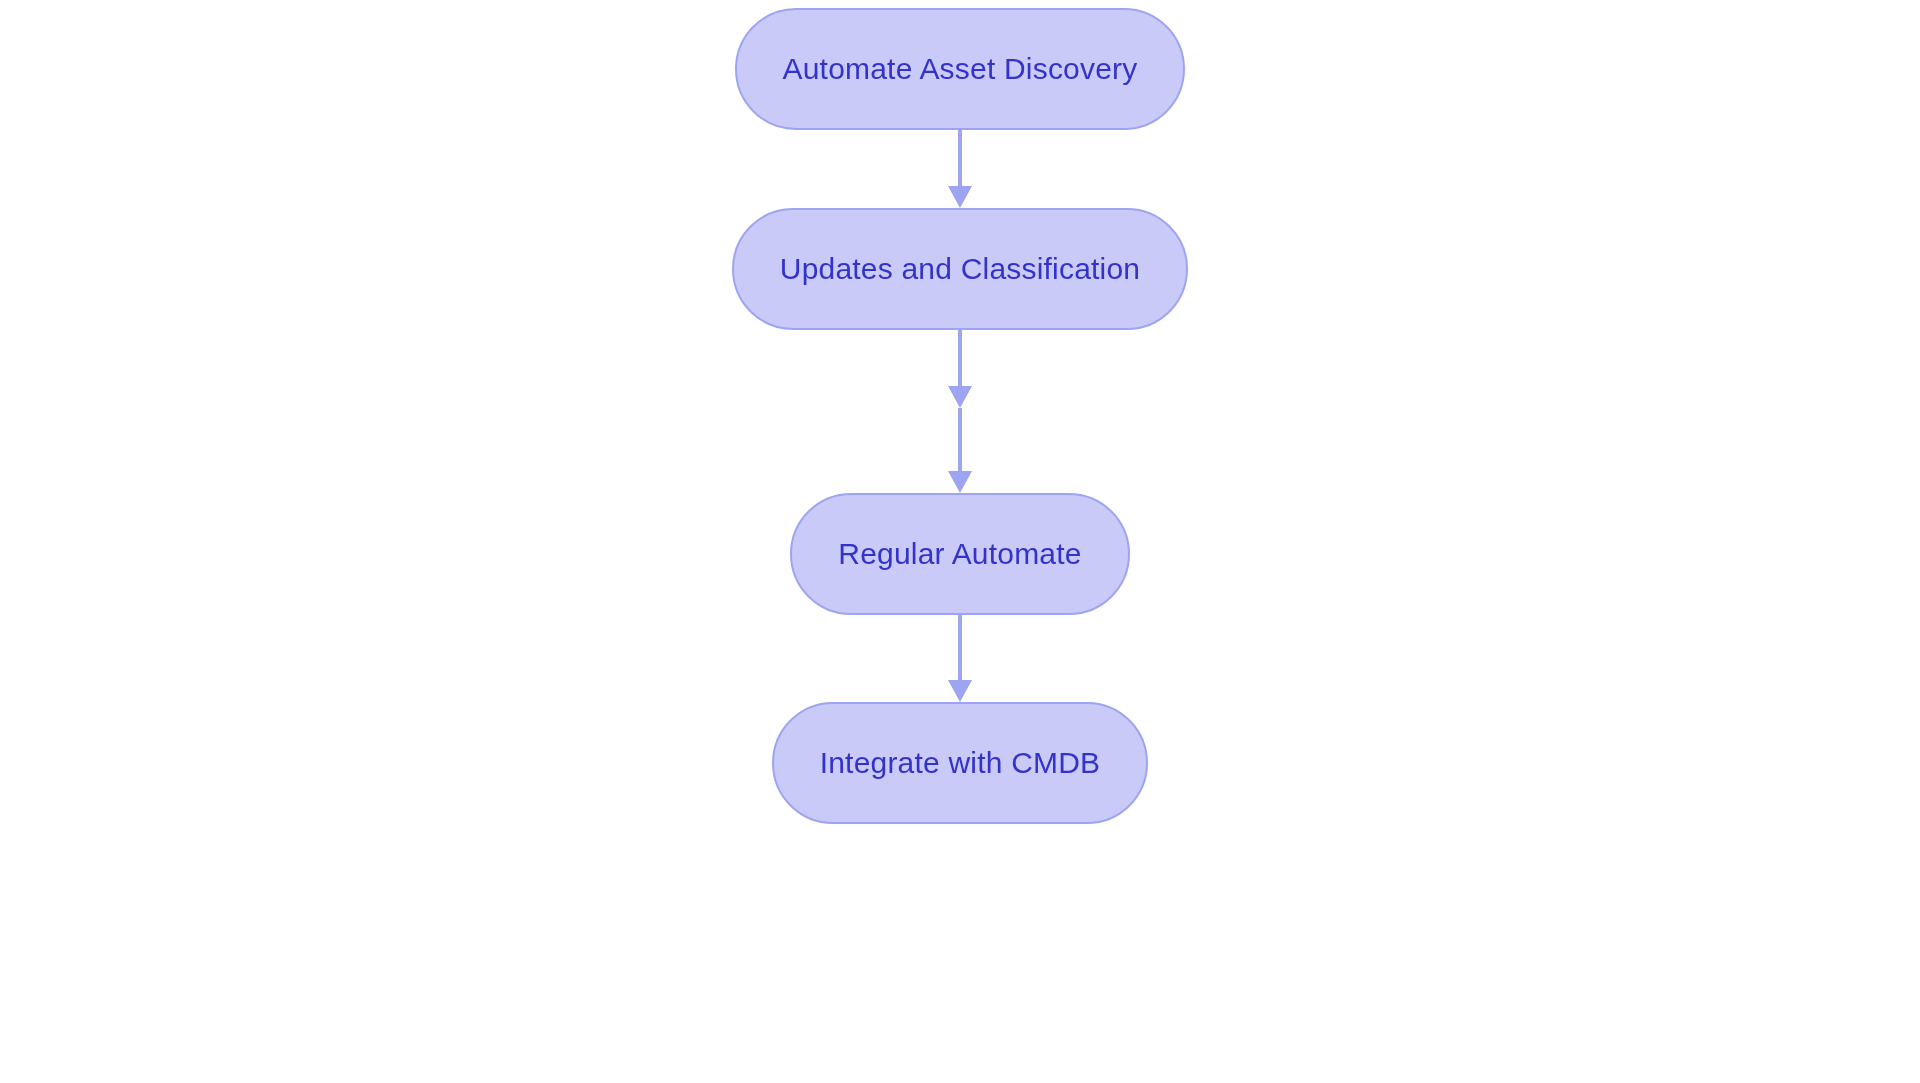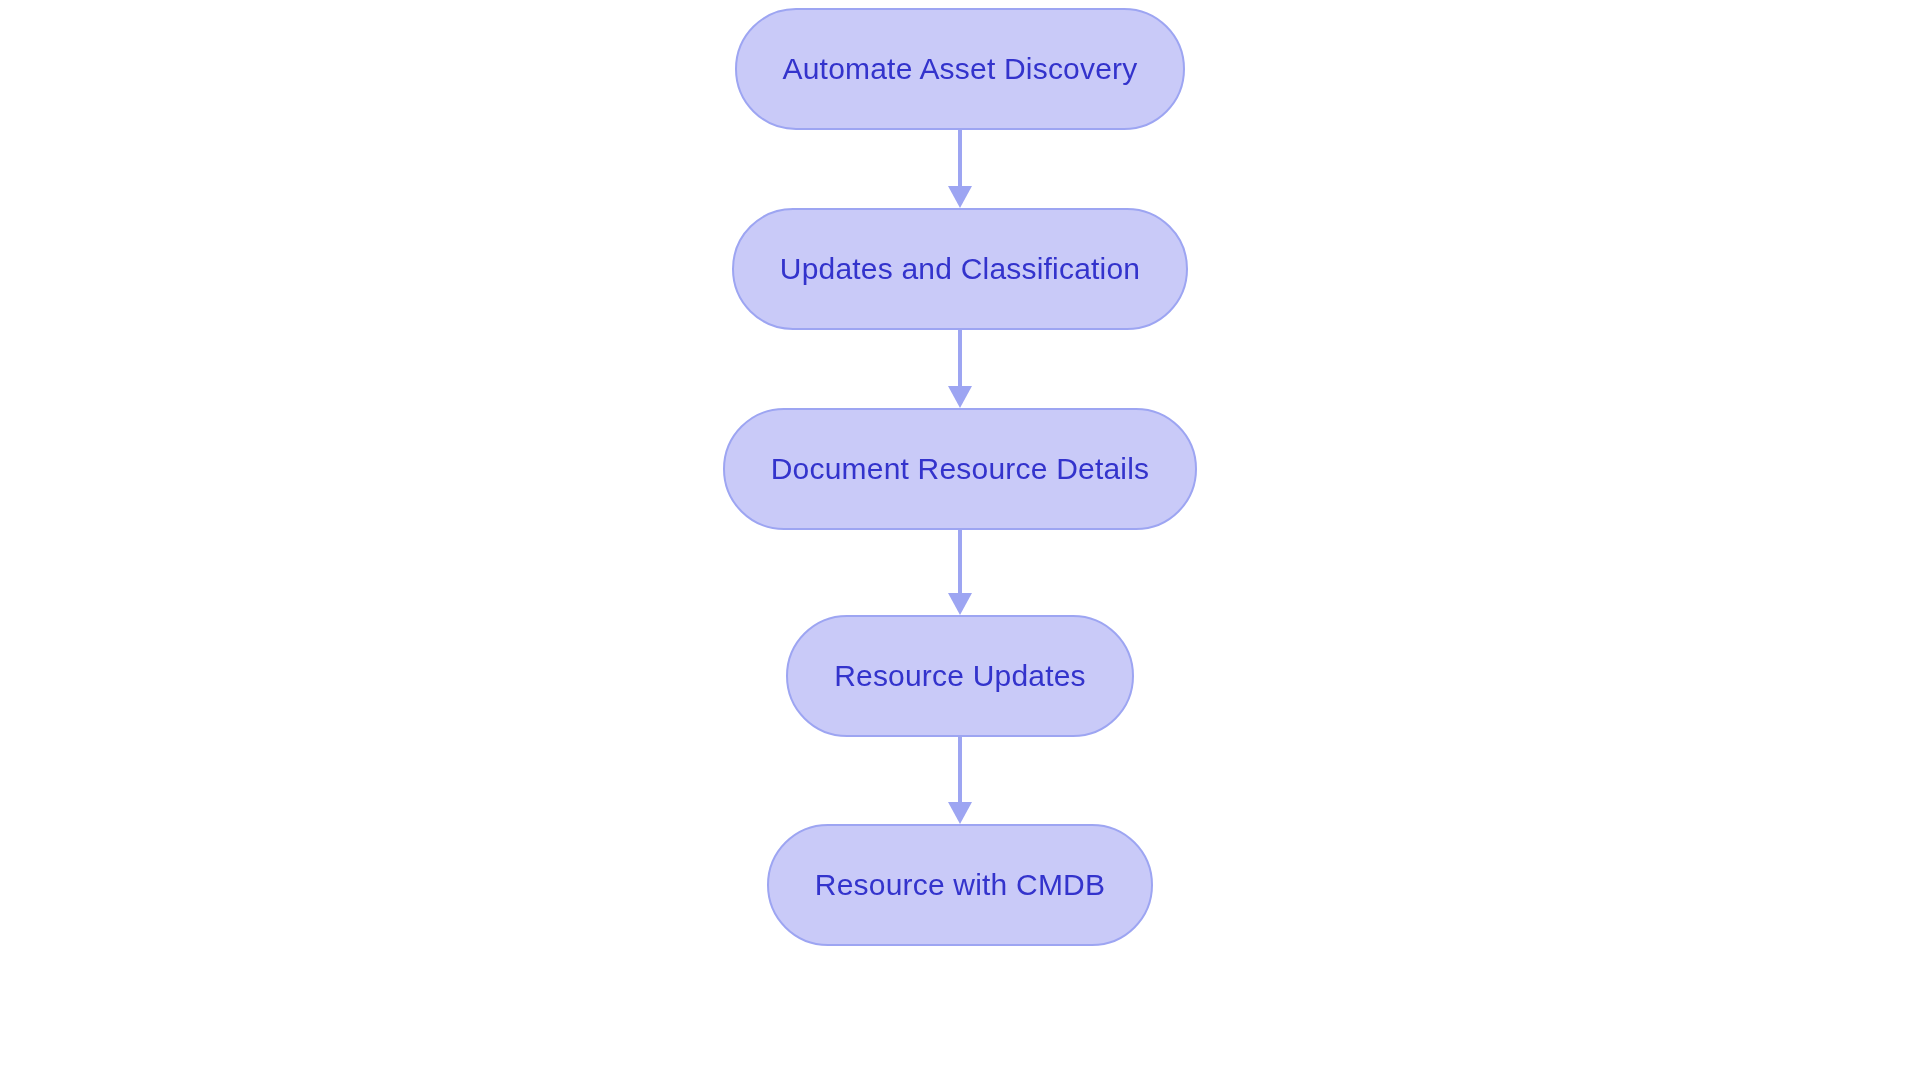--- a/index.html
+++ b/index.html
@@ -107,36 +107,33 @@
 
     <div class="node">
       <span class="node-label">Updates and Classification</span>
     </div>
 
     <div class="connector gap-2">
       <div class="connector-line"></div>
       <div class="connector-head"></div>
     </div>
 
-    <div class="node">
-      <span class="node-label">Document Resource Details</span>
-    </div>
 
     <div class="connector gap-3">
       <div class="connector-line"></div>
       <div class="connector-head"></div>
     </div>
 
     <div class="node">
-      <span class="node-label">Resource Updates</span>
+      <span class="node-label">Regular Automate</span>
     </div>
 
     <div class="connector gap-4">
       <div class="connector-line"></div>
       <div class="connector-head"></div>
     </div>
 
     <div class="node">
-      <span class="node-label">Resource with CMDB</span>
+      <span class="node-label">Integrate with CMDB</span>
     </div>
 
   </div>
 </div>
 
 </body></html>

